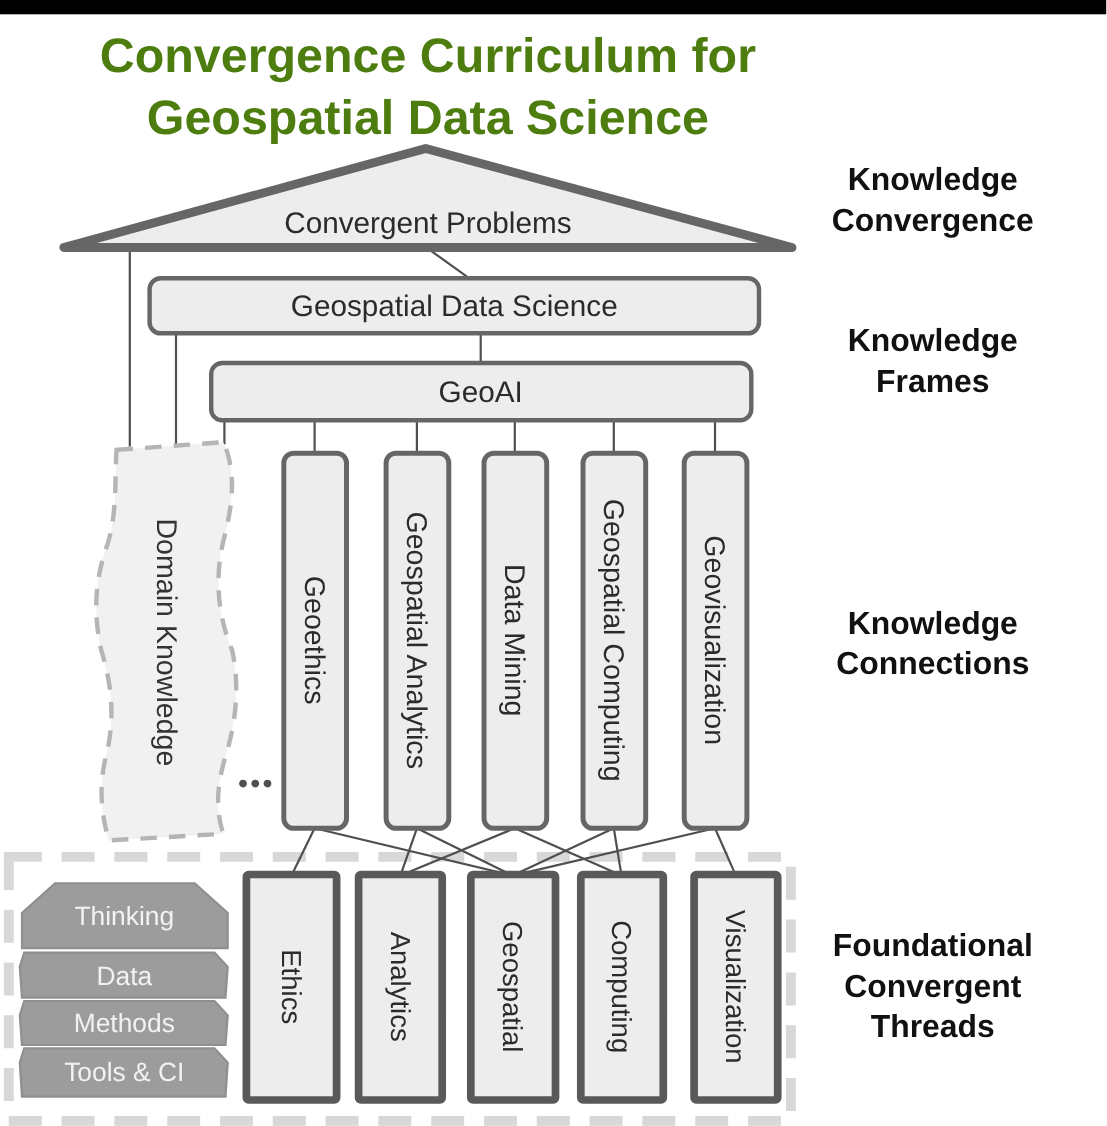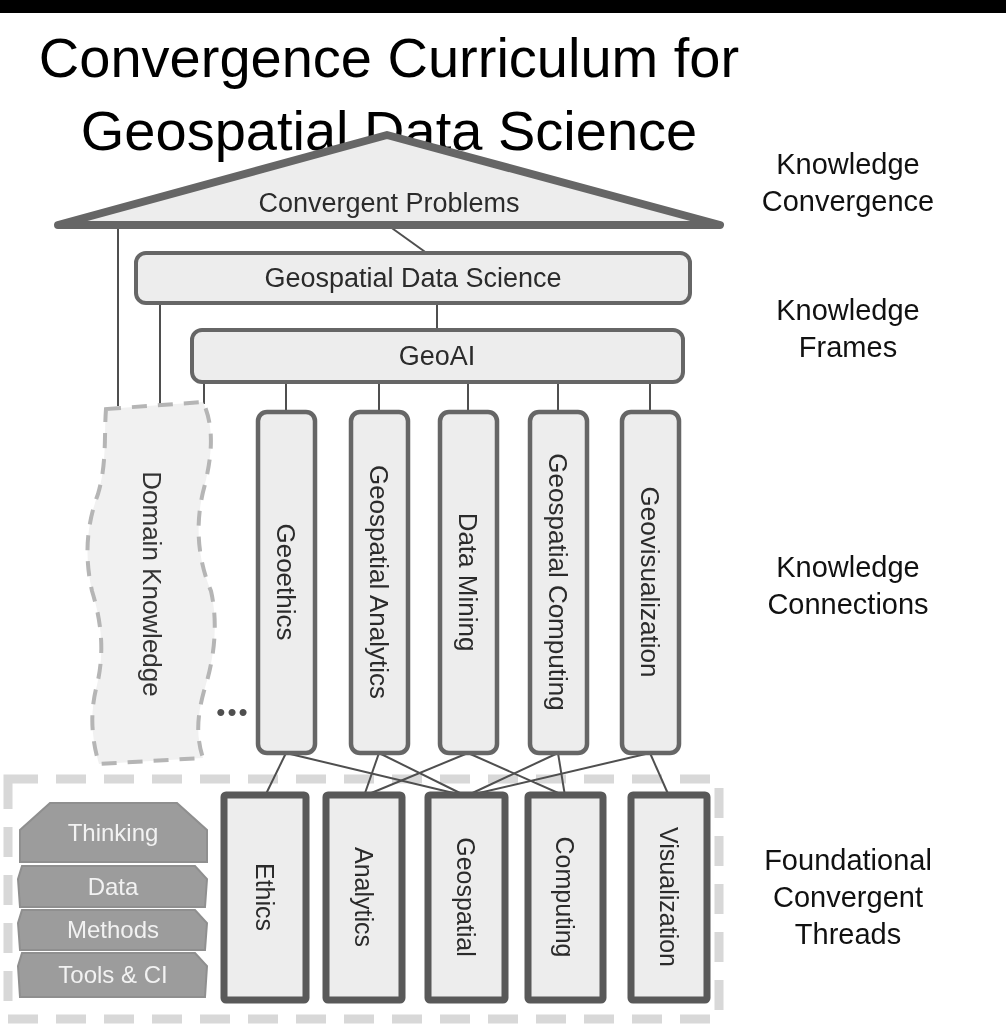--- a/index.html
+++ b/index.html
@@ -3,26 +3,26 @@
 <meta charset="utf-8">
 <style>
   html,body{margin:0;padding:0;background:#ffffff;}
   .stage{
     position:relative;width:1006px;height:1024px;overflow:hidden;
     font-family:"Liberation Sans",sans-serif;background:#ffffff;
   }
   .topbar{position:absolute;left:0;top:0;width:1006px;height:13px;background:#000000;}
   .main-title{
     position:absolute;left:0;top:22px;width:778px;
-    text-align:center;font-size:56px;font-weight:400;color:#000000;
+    text-align:center;font-size:44px;font-weight:700;color:#4d7c0f;
     line-height:1.3;white-space:pre-line;letter-spacing:0px;
   }
   .side-label{
     position:absolute;left:722px;width:252px;text-align:center;
-    font-size:29px;font-weight:normal;color:#111111;line-height:1.27;
+    font-size:29px;font-weight:bold;color:#111111;line-height:1.27;
     white-space:pre-line;
   }
   .lbl-convergence{top:146px;}
   .lbl-frames{top:292px;}
   .lbl-connections{top:549px;}
   .lbl-threads{top:842px;}
   svg.diagram{position:absolute;left:0;top:0;}
   svg.diagram text{font-family:"Liberation Sans",sans-serif;}
   .conn{stroke:#4f4f4f;stroke-width:2;fill:none;}
   .litebox{fill:#ededed;stroke:#666666;}

